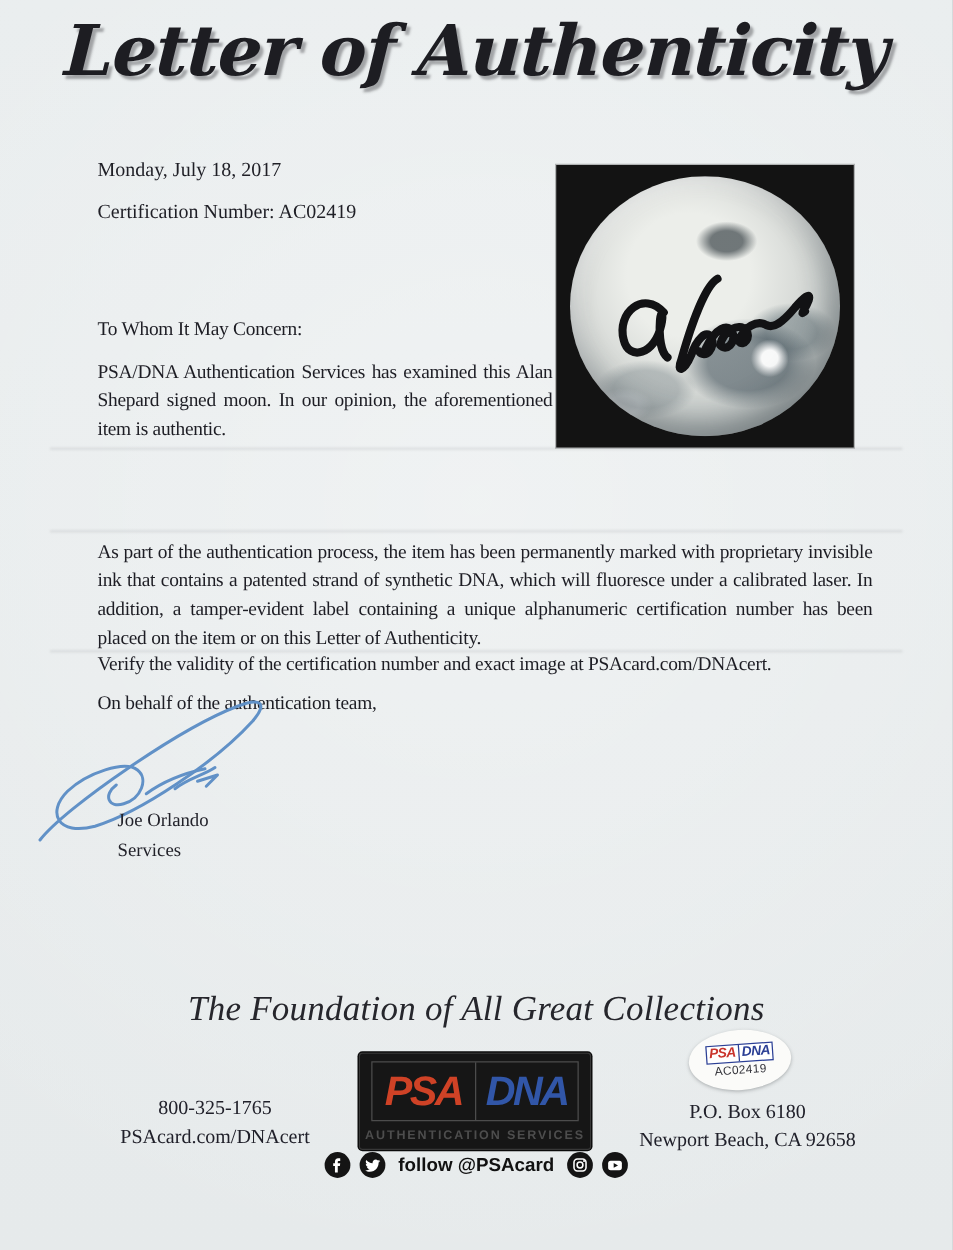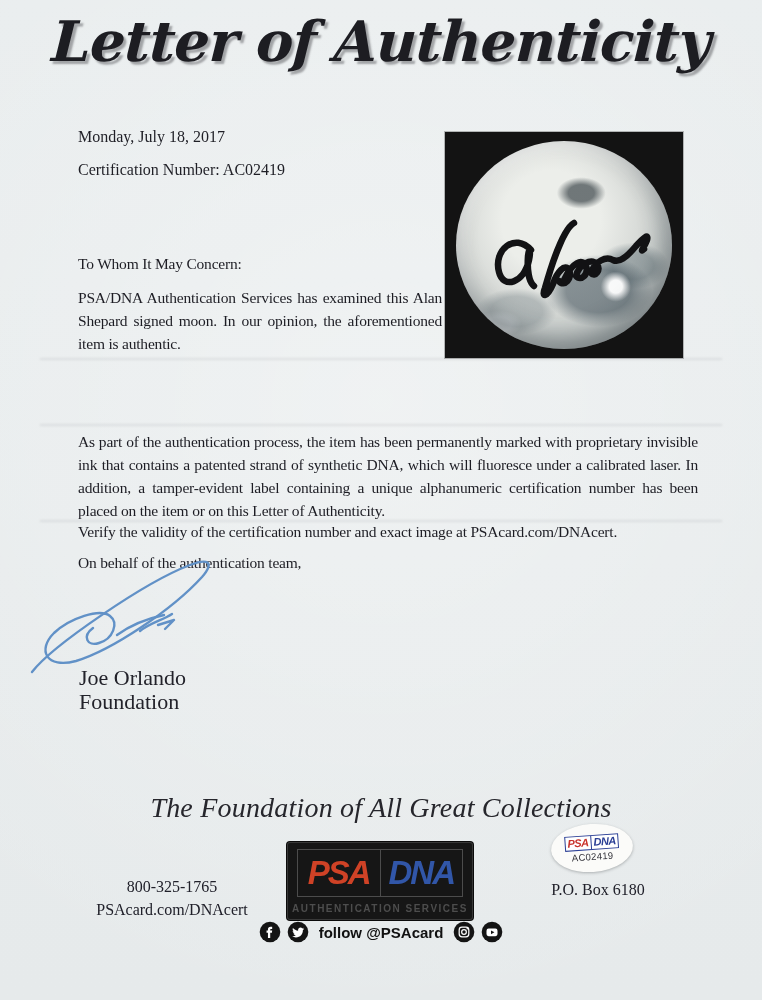--- a/index.html
+++ b/index.html
@@ -31,21 +31,21 @@
       radial-gradient(ellipse 72px 48px at 66% 72%, rgba(58,74,84,0.55) 0 45%, transparent 75%),
       radial-gradient(ellipse 46px 30px at 82% 60%, rgba(70,88,96,0.40) 0 45%, transparent 78%),
       radial-gradient(ellipse 52px 30px at 28% 82%, rgba(105,118,124,0.35) 0 50%, transparent 78%),
       radial-gradient(ellipse 30px 18px at 20% 88%, rgba(235,238,238,0.9) 0 40%, transparent 75%),
       radial-gradient(circle at 44% 38%, #eceeea 0 28%, #d6d9d6 52%, #bec5c4 74%, #a0a8aa 92%, #8c9598 100%);
     box-shadow:inset -6px -10px 24px rgba(30,40,46,0.45), inset 4px 6px 14px rgba(255,255,255,0.55);
   }
   .moon-sig{position:absolute;left:0;top:0;width:238px;height:226px;}
   
   .pen-sig{position:absolute;left:20px;top:554px;width:225px;height:125px;}
-  .signer{position:absolute;left:79px;font-size:22px;line-height:24px;margin-top:21px;}
+  .signer{position:absolute;left:94px;font-size:15px;line-height:24px;}
   
   .tagline{position:absolute;top:792px;left:0;right:0;text-align:center;font-style:italic;font-size:28px;color:#26262c;letter-spacing:0.2px;}
   .logo{
     position:absolute;left:287px;top:842px;width:186px;height:78px;background:#161616;border-radius:3px;
     box-shadow:0 0 0 1px #0a0a0a, inset 0 0 0 1px rgba(120,120,120,0.35);
   }
   .logo-letters{position:absolute;left:10px;top:7px;right:10px;height:46px;display:flex;border:1px solid rgba(130,130,130,0.5);}
   .logo-half{flex:1;display:flex;align-items:center;justify-content:center;font-family:"Liberation Sans",sans-serif;font-weight:bold;font-style:italic;font-size:33px;letter-spacing:-2px;}
   .logo-half.psa{color:#cf4226;border-right:1px solid rgba(130,130,130,0.5);}
   .logo-half.dna{color:#3156a8;}
@@ -106,21 +106,21 @@
   <svg class="pen-sig" viewBox="0 0 225 125">
     <g fill="none" stroke="#6191c7" stroke-width="2.4" stroke-linecap="round" stroke-linejoin="round">
       <path d="M 12 118 C 32 92, 125 28, 170 11 C 188 4, 195 8, 182 23 C 152 56, 92 96, 56 107 C 26 115, 17 96, 34 79 C 50 64, 80 54, 90 62 C 99 69, 93 85, 79 89 C 67 93, 62 82, 73 74"></path>
       <path d="M 97 81 C 112 70, 130 64, 144 61"></path>
       <path d="M 120 77 C 130 69, 143 66, 152 60"></path>
       <path d="M 138 71 L 154 66 L 145 75"></path>
     </g>
   </svg>
 
   <div class="signer" style="top:645px;">Joe Orlando</div>
-  <div class="signer" style="top:669px;">Foundation</div>
+  <div class="signer" style="top:669px;">Services</div>
 
   <div class="tagline">The Foundation of All Great Collections</div>
 
   <div class="logo">
     <div class="logo-letters">
       <div class="logo-half psa">PSA</div>
       <div class="logo-half dna">DNA</div>
     </div>
     <div class="logo-sub">AUTHENTICATION SERVICES</div>
   </div>
@@ -148,20 +148,21 @@
     </svg>
   </div>
 
   <div class="contact left">
     <div>800-325-1765</div>
     <div>PSAcard.com/DNAcert</div>
   </div>
 
   <div class="contact right">
     <div>P.O. Box 6180</div>
+    <div>Newport Beach, CA 92658</div>
   </div>
 
   <div class="sticker">
     <div class="sticker-logo">
       <span class="s-psa">PSA</span>
       <span class="s-dna">DNA</span>
     </div>
     <div class="sticker-cert">AC02419</div>
   </div>
 

